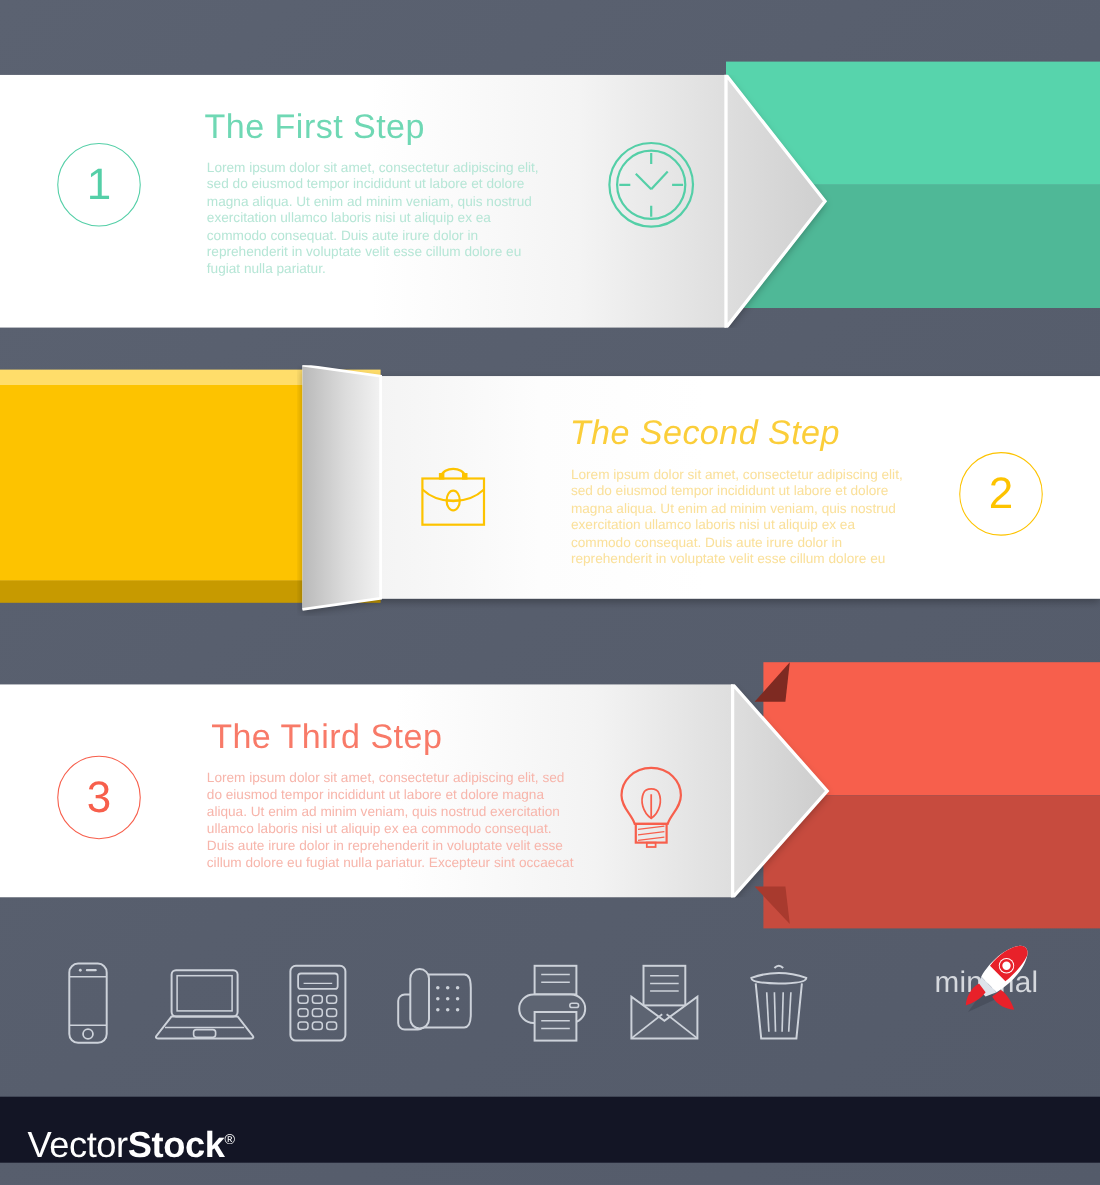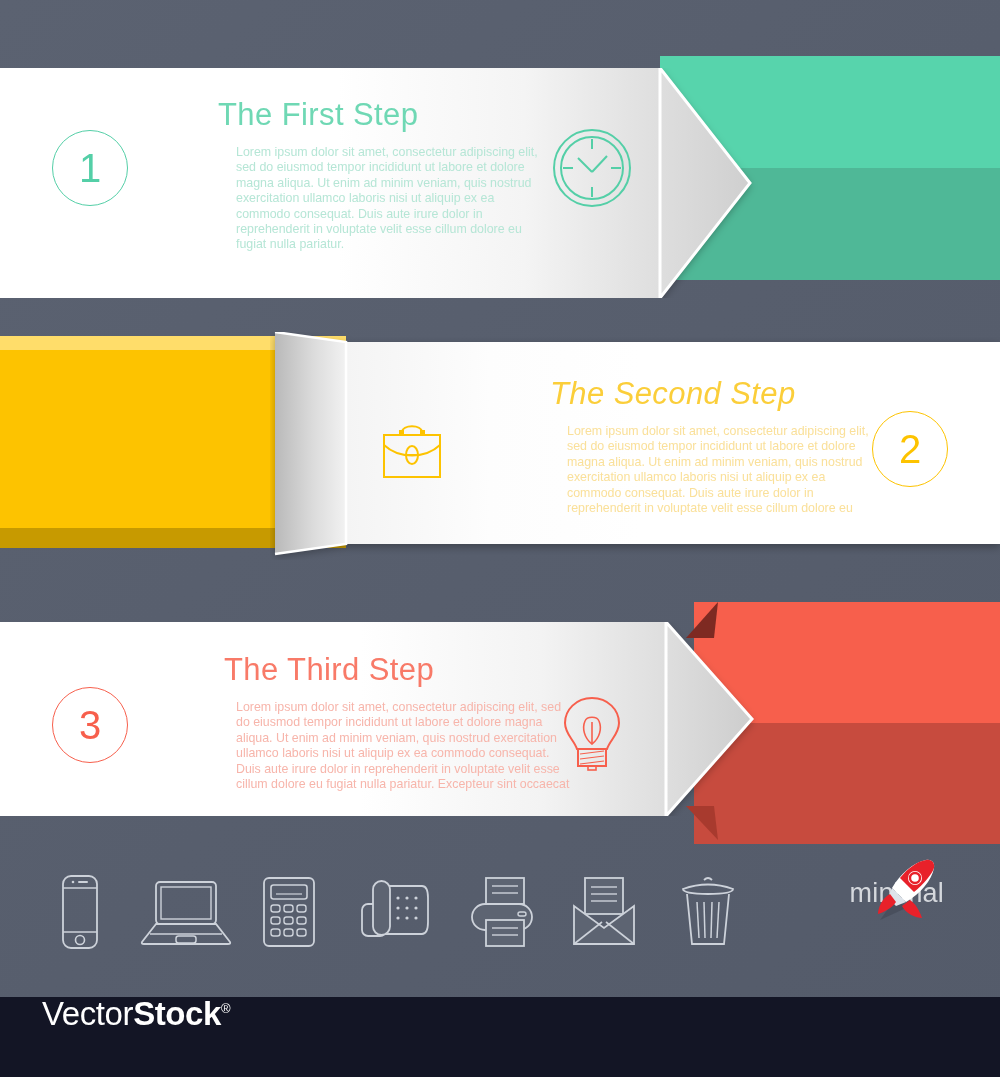--- a/index.html
+++ b/index.html
@@ -34,29 +34,27 @@
     font-weight: 300;
     line-height: 1;
   }
 
   .step-title {
     position: absolute;
     font-size: 31px;
     font-weight: 300;
     letter-spacing: 0.4px;
     white-space: nowrap;
-    margin-left: 32px;
   }
 
   .step-body {
     position: absolute;
     font-size: 12.4px;
     line-height: 15.4px;
     font-weight: 400;
-    margin-left: 48px;
   }
 
   .icon-box { position: absolute; }
 
   
   .icon-strip {
     position: absolute;
     left: 0; top: 862px;
     width: 1000px; height: 130px;
   }
@@ -86,26 +84,26 @@
     color: #ffffff;
     line-height: 1.05;
     letter-spacing: 0.2px;
   }
   .logo-rocket { position: absolute; right: 4px; top: -26px; }
 
   
   .watermark {
     position: absolute;
     left: 0; top: 997px;
-    width: 1000px; height: 80px;
+    width: 1000px; height: 60px;
     background: #131525;
     display: flex;
-    align-items: flex-start;
+    align-items: flex-end;
     justify-content: space-between;
-    padding: 0 40px 0 42px;
+    padding: 0 40px 0 25px;
   }
   .wm-logo {
     color: #ffffff;
     font-size: 33px;
     line-height: 1;
     letter-spacing: -0.4px;
     position: relative;
   }
   .wm-logo .thin { font-weight: 300; }
   .wm-logo .bold { font-weight: 700; }

